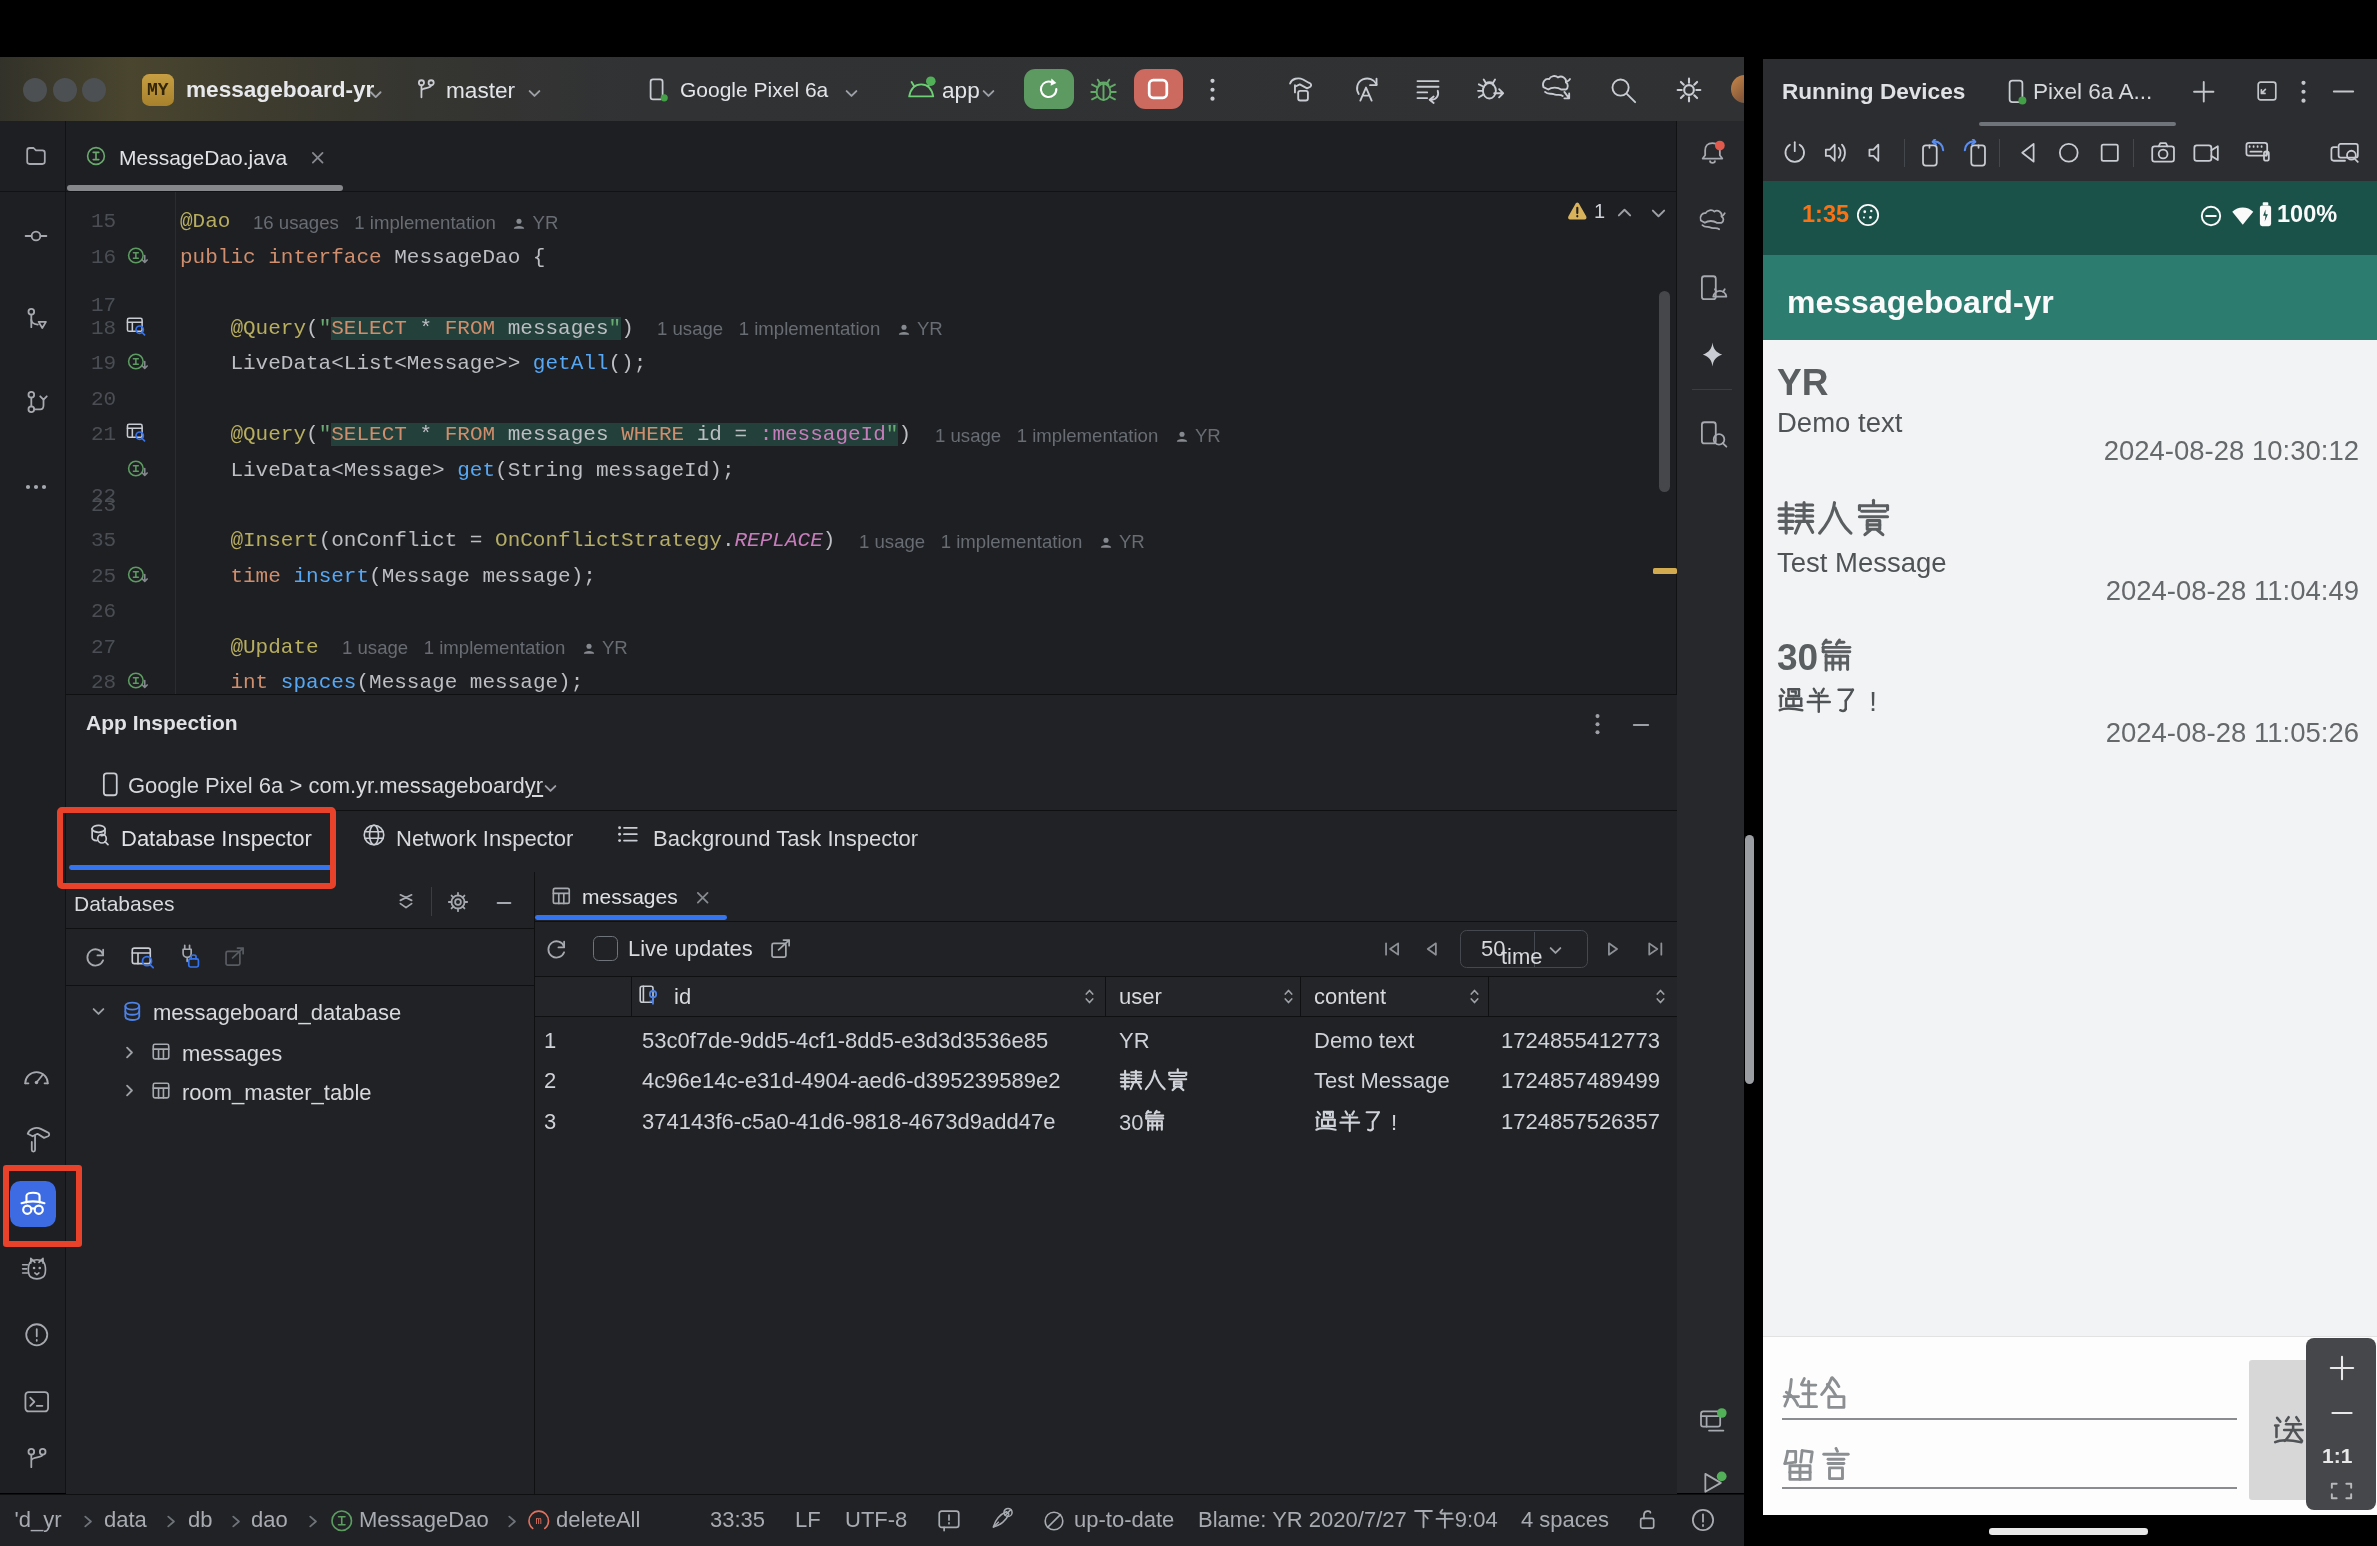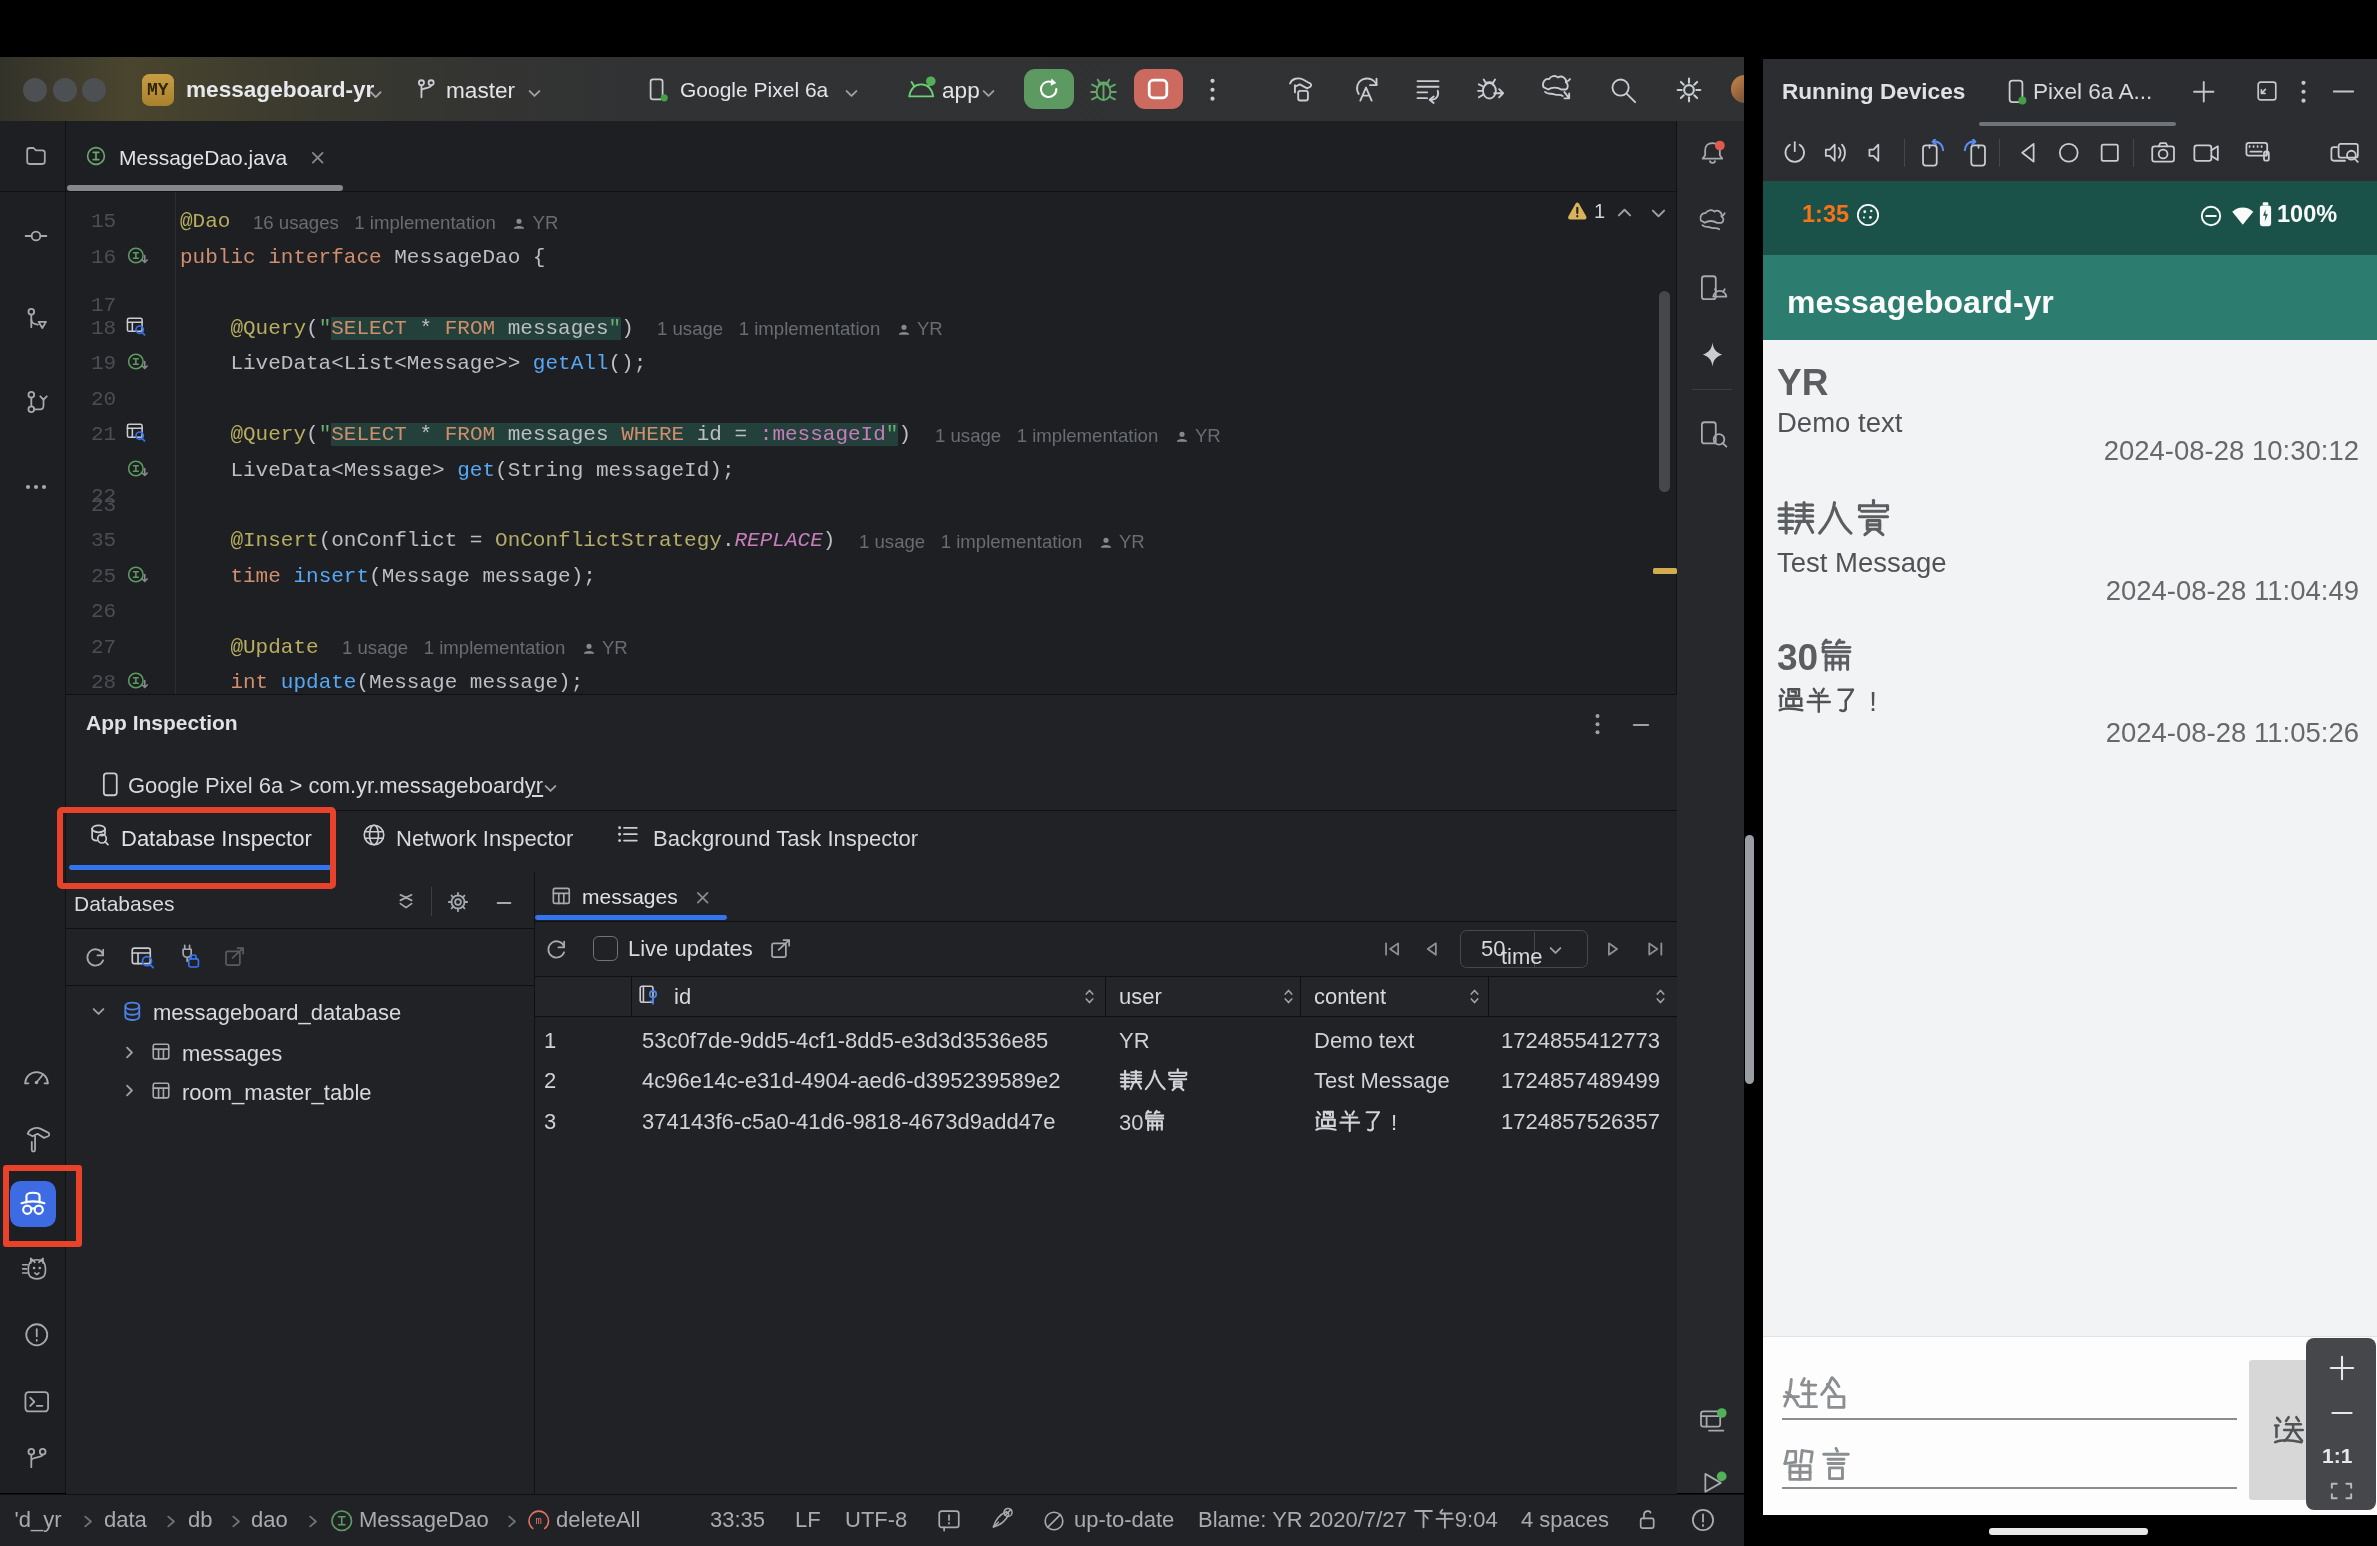--- a/index.html
+++ b/index.html
@@ -143,21 +143,21 @@
 <div style="position:absolute;left:91px;top:565px;font:400 21px 'Liberation Mono',monospace;color:#4a4e54;white-space:pre;letter-spacing:0;">25</div>
 <div style="position:absolute;left:180px;top:565px;font-family:'Liberation Mono',monospace;font-size:21px;white-space:pre;"><span style="color:#CF8E6D;">    time </span><span style="color:#56A8F5;">insert</span><span style="color:#BCBEC4;">(Message message);</span></div>
 <div style="position:absolute;left:91px;top:600px;font:400 21px 'Liberation Mono',monospace;color:#4a4e54;white-space:pre;letter-spacing:0;">26</div>
 <div style="position:absolute;left:91px;top:636px;font:400 21px 'Liberation Mono',monospace;color:#4a4e54;white-space:pre;letter-spacing:0;">27</div>
 <div style="position:absolute;left:180px;top:636px;font-family:'Liberation Mono',monospace;font-size:21px;white-space:pre;"><span style="color:#B8AE5F;">    @Update</span></div>
 <div style="position:absolute;left:342px;top:637px;font:400 18.6px 'Liberation Sans',sans-serif;color:#686C73;white-space:pre;">1 usage&nbsp;&nbsp;&nbsp;1 implementation&nbsp;&nbsp;&nbsp;<svg width="16" height="16" viewBox="0 0 20 20" style="vertical-align:-0.18em">
       <circle cx="10" cy="6.5" r="3.2" fill="#868a90"></circle>
       <path d="M3.5,16 C3.5,11.5 16.5,11.5 16.5,16 Z" fill="#868a90"></path>
     </svg>&nbsp;YR</div>
 <div style="position:absolute;left:91px;top:671px;font:400 21px 'Liberation Mono',monospace;color:#4a4e54;white-space:pre;letter-spacing:0;">28</div>
-<div style="position:absolute;left:180px;top:671px;font-family:'Liberation Mono',monospace;font-size:21px;white-space:pre;"><span style="color:#CF8E6D;">    int </span><span style="color:#56A8F5;">update</span><span style="color:#BCBEC4;">(Message message);</span></div>
+<div style="position:absolute;left:180px;top:671px;font-family:'Liberation Mono',monospace;font-size:21px;white-space:pre;"><span style="color:#CF8E6D;">    int </span><span style="color:#56A8F5;">spaces</span><span style="color:#BCBEC4;">(Message message);</span></div>
 <svg style="position:absolute;left:127px;top:245px;" width="22.6" height="22.6" viewBox="0 0 28 28">
     <circle cx="11" cy="13" r="9" fill="none" stroke="#5c9c61" stroke-width="1.9" stroke-linecap="round" stroke-linejoin="round"></circle>
     <path d="M8,9.5 L14,9.5 M8,16.5 L14,16.5 M11,9.5 L11,16.5" fill="none" stroke="#5c9c61" stroke-width="1.9" stroke-linecap="round" stroke-linejoin="round"></path>
     <path d="M22,13 L22,21 M19,18.5 L22,21.5 L25,18.5" fill="none" stroke="#868a90" stroke-width="1.9" stroke-linecap="round" stroke-linejoin="round"></path>
   </svg>
 <svg style="position:absolute;left:127px;top:351px;" width="22.6" height="22.6" viewBox="0 0 28 28">
     <circle cx="11" cy="13" r="9" fill="none" stroke="#5c9c61" stroke-width="1.9" stroke-linecap="round" stroke-linejoin="round"></circle>
     <path d="M8,9.5 L14,9.5 M8,16.5 L14,16.5 M11,9.5 L11,16.5" fill="none" stroke="#5c9c61" stroke-width="1.9" stroke-linecap="round" stroke-linejoin="round"></path>
     <path d="M22,13 L22,21 M19,18.5 L22,21.5 L25,18.5" fill="none" stroke="#868a90" stroke-width="1.9" stroke-linecap="round" stroke-linejoin="round"></path>
   </svg>

